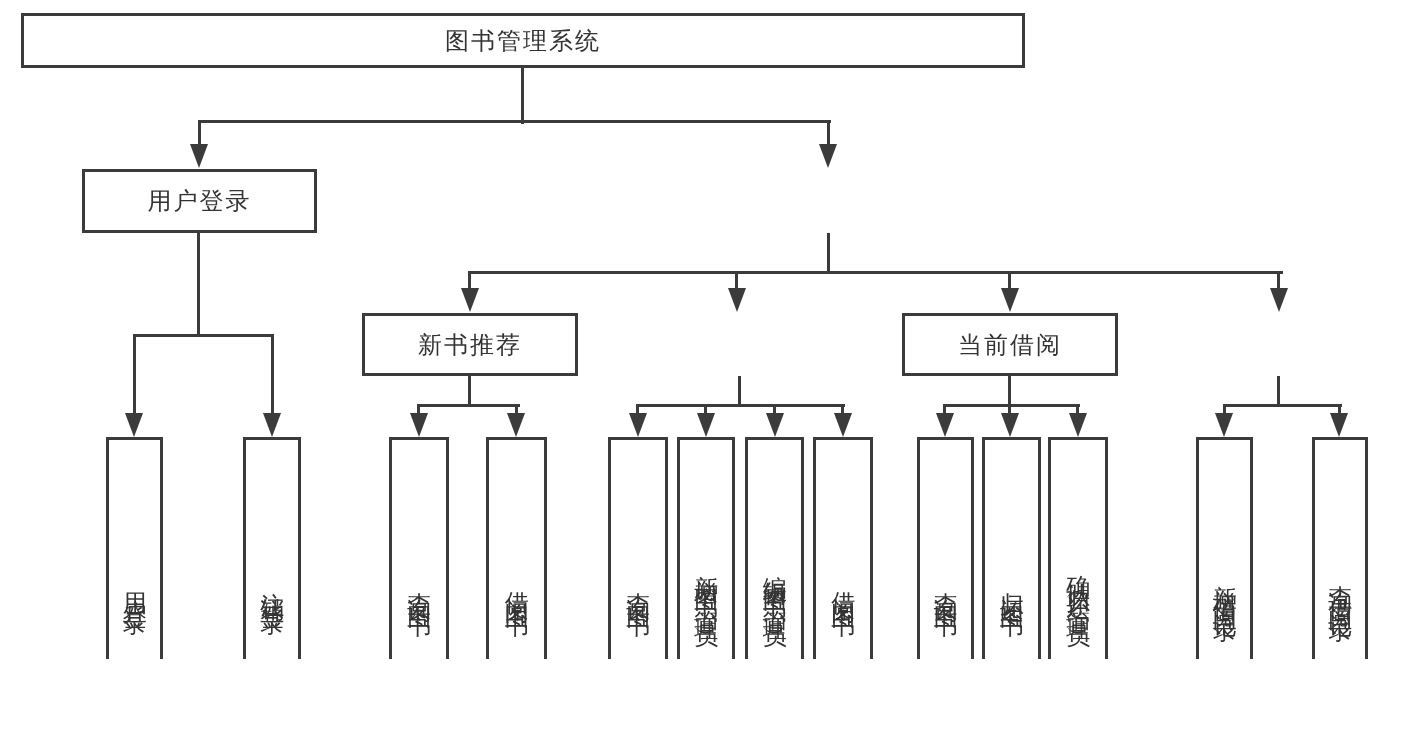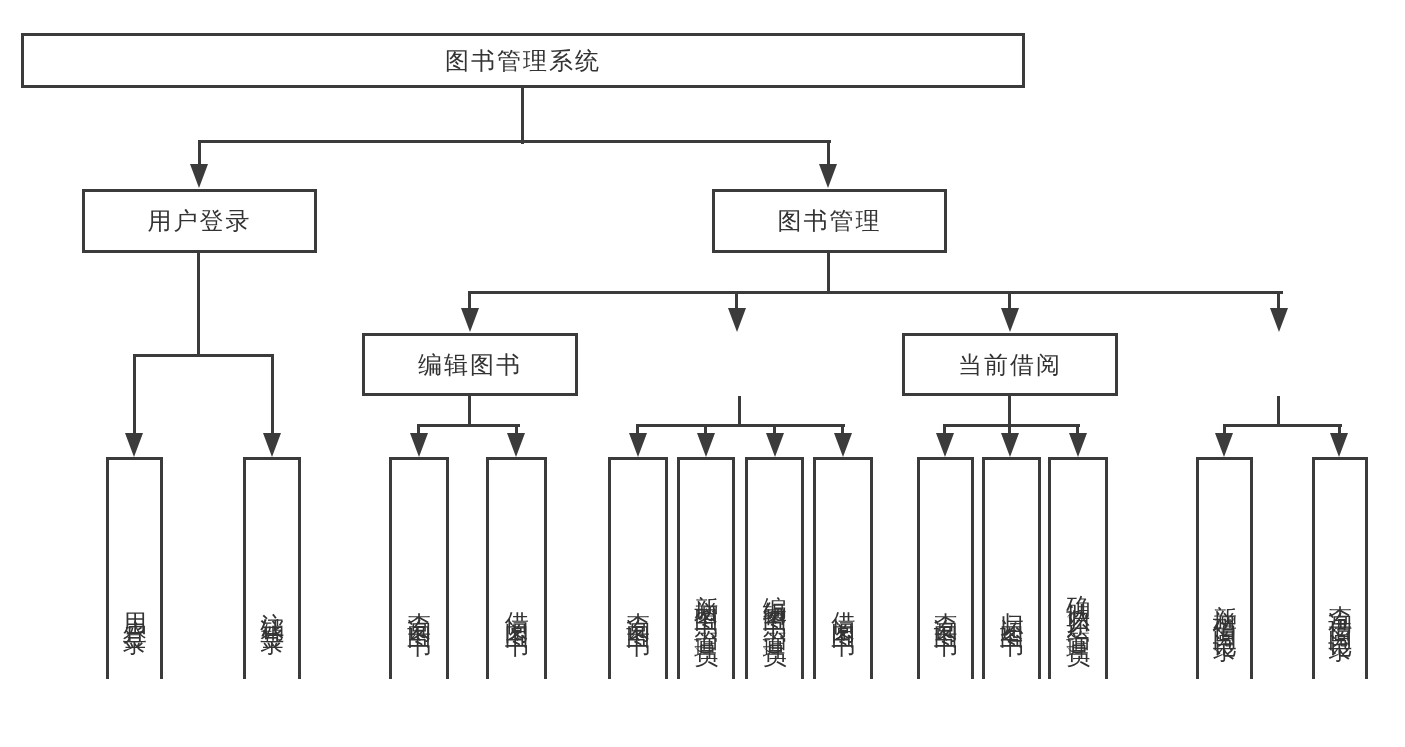--- a/index.html
+++ b/index.html
@@ -7,21 +7,20 @@
     padding: 0;
     background: #ffffff;
     font-family: "DejaVu Sans", "Liberation Sans", sans-serif;
   }
   #canvas {
     position: relative;
     width: 1405px;
     height: 659px;
     background: #ffffff;
     overflow: hidden;
-    margin-top: 20px;
   }
   .box {
     position: absolute;
     box-sizing: border-box;
     border: 3px solid #3b3b3b;
     background: #ffffff;
     display: flex;
     align-items: center;
     justify-content: center;
     font-size: 24px;
@@ -68,41 +67,40 @@
   <div class="box" style="left:21px; top:13px; width:1004px; height:55px;">图书管理系统</div>
 
   <div class="line" style="left:521px; top:68px; width:3px; height:56px;"></div>
   <div class="line" style="left:198px; top:120px; width:633px; height:3px;"></div>
   <div class="line" style="left:198px; top:123px; width:3px; height:24px;"></div>
   <div class="line" style="left:827px; top:123px; width:3px; height:24px;"></div>
   <div class="arrow" style="left:190px; top:144px;"></div>
   <div class="arrow" style="left:819px; top:144px;"></div>
 
   <div class="box" style="left:82px; top:169px; width:235px; height:64px;">用户登录</div>
-  <div class="box" style="left:712px; top:169px; width:235px; height:64px;">图书管理</div>
 
   <div class="line" style="left:197px; top:233px; width:3px; height:104px;"></div>
   <div class="line" style="left:133px; top:334px; width:141px; height:3px;"></div>
   <div class="line" style="left:133px; top:337px; width:3px; height:78px;"></div>
   <div class="line" style="left:271px; top:337px; width:3px; height:78px;"></div>
   <div class="arrow" style="left:125px; top:413px;"></div>
   <div class="arrow" style="left:263px; top:413px;"></div>
 
   <div class="line" style="left:827px; top:233px; width:3px; height:41px;"></div>
   <div class="line" style="left:468px; top:271px; width:815px; height:3px;"></div>
   <div class="line" style="left:468px; top:274px; width:3px; height:16px;"></div>
   <div class="line" style="left:735px; top:274px; width:3px; height:16px;"></div>
   <div class="line" style="left:1008px; top:274px; width:3px; height:16px;"></div>
   <div class="line" style="left:1277px; top:274px; width:3px; height:16px;"></div>
   <div class="arrow" style="left:461px; top:288px;"></div>
   <div class="arrow" style="left:728px; top:288px;"></div>
   <div class="arrow" style="left:1001px; top:288px;"></div>
   <div class="arrow" style="left:1270px; top:288px;"></div>
 
-  <div class="box" style="left:362px; top:313px; width:216px; height:63px;">编辑图书</div>
+  <div class="box" style="left:362px; top:313px; width:216px; height:63px;">新书推荐</div>
   <div class="box" style="left:902px; top:313px; width:216px; height:63px;">当前借阅</div>
 
   <div class="line" style="left:468px; top:376px; width:3px; height:31px;"></div>
   <div class="line" style="left:417px; top:404px; width:103px; height:3px;"></div>
   <div class="line" style="left:417px; top:407px; width:3px; height:8px;"></div>
   <div class="line" style="left:515px; top:407px; width:3px; height:8px;"></div>
   <div class="arrow" style="left:410px; top:413px;"></div>
   <div class="arrow" style="left:507px; top:413px;"></div>
 
   <div class="line" style="left:738px; top:376px; width:3px; height:31px;"></div>

